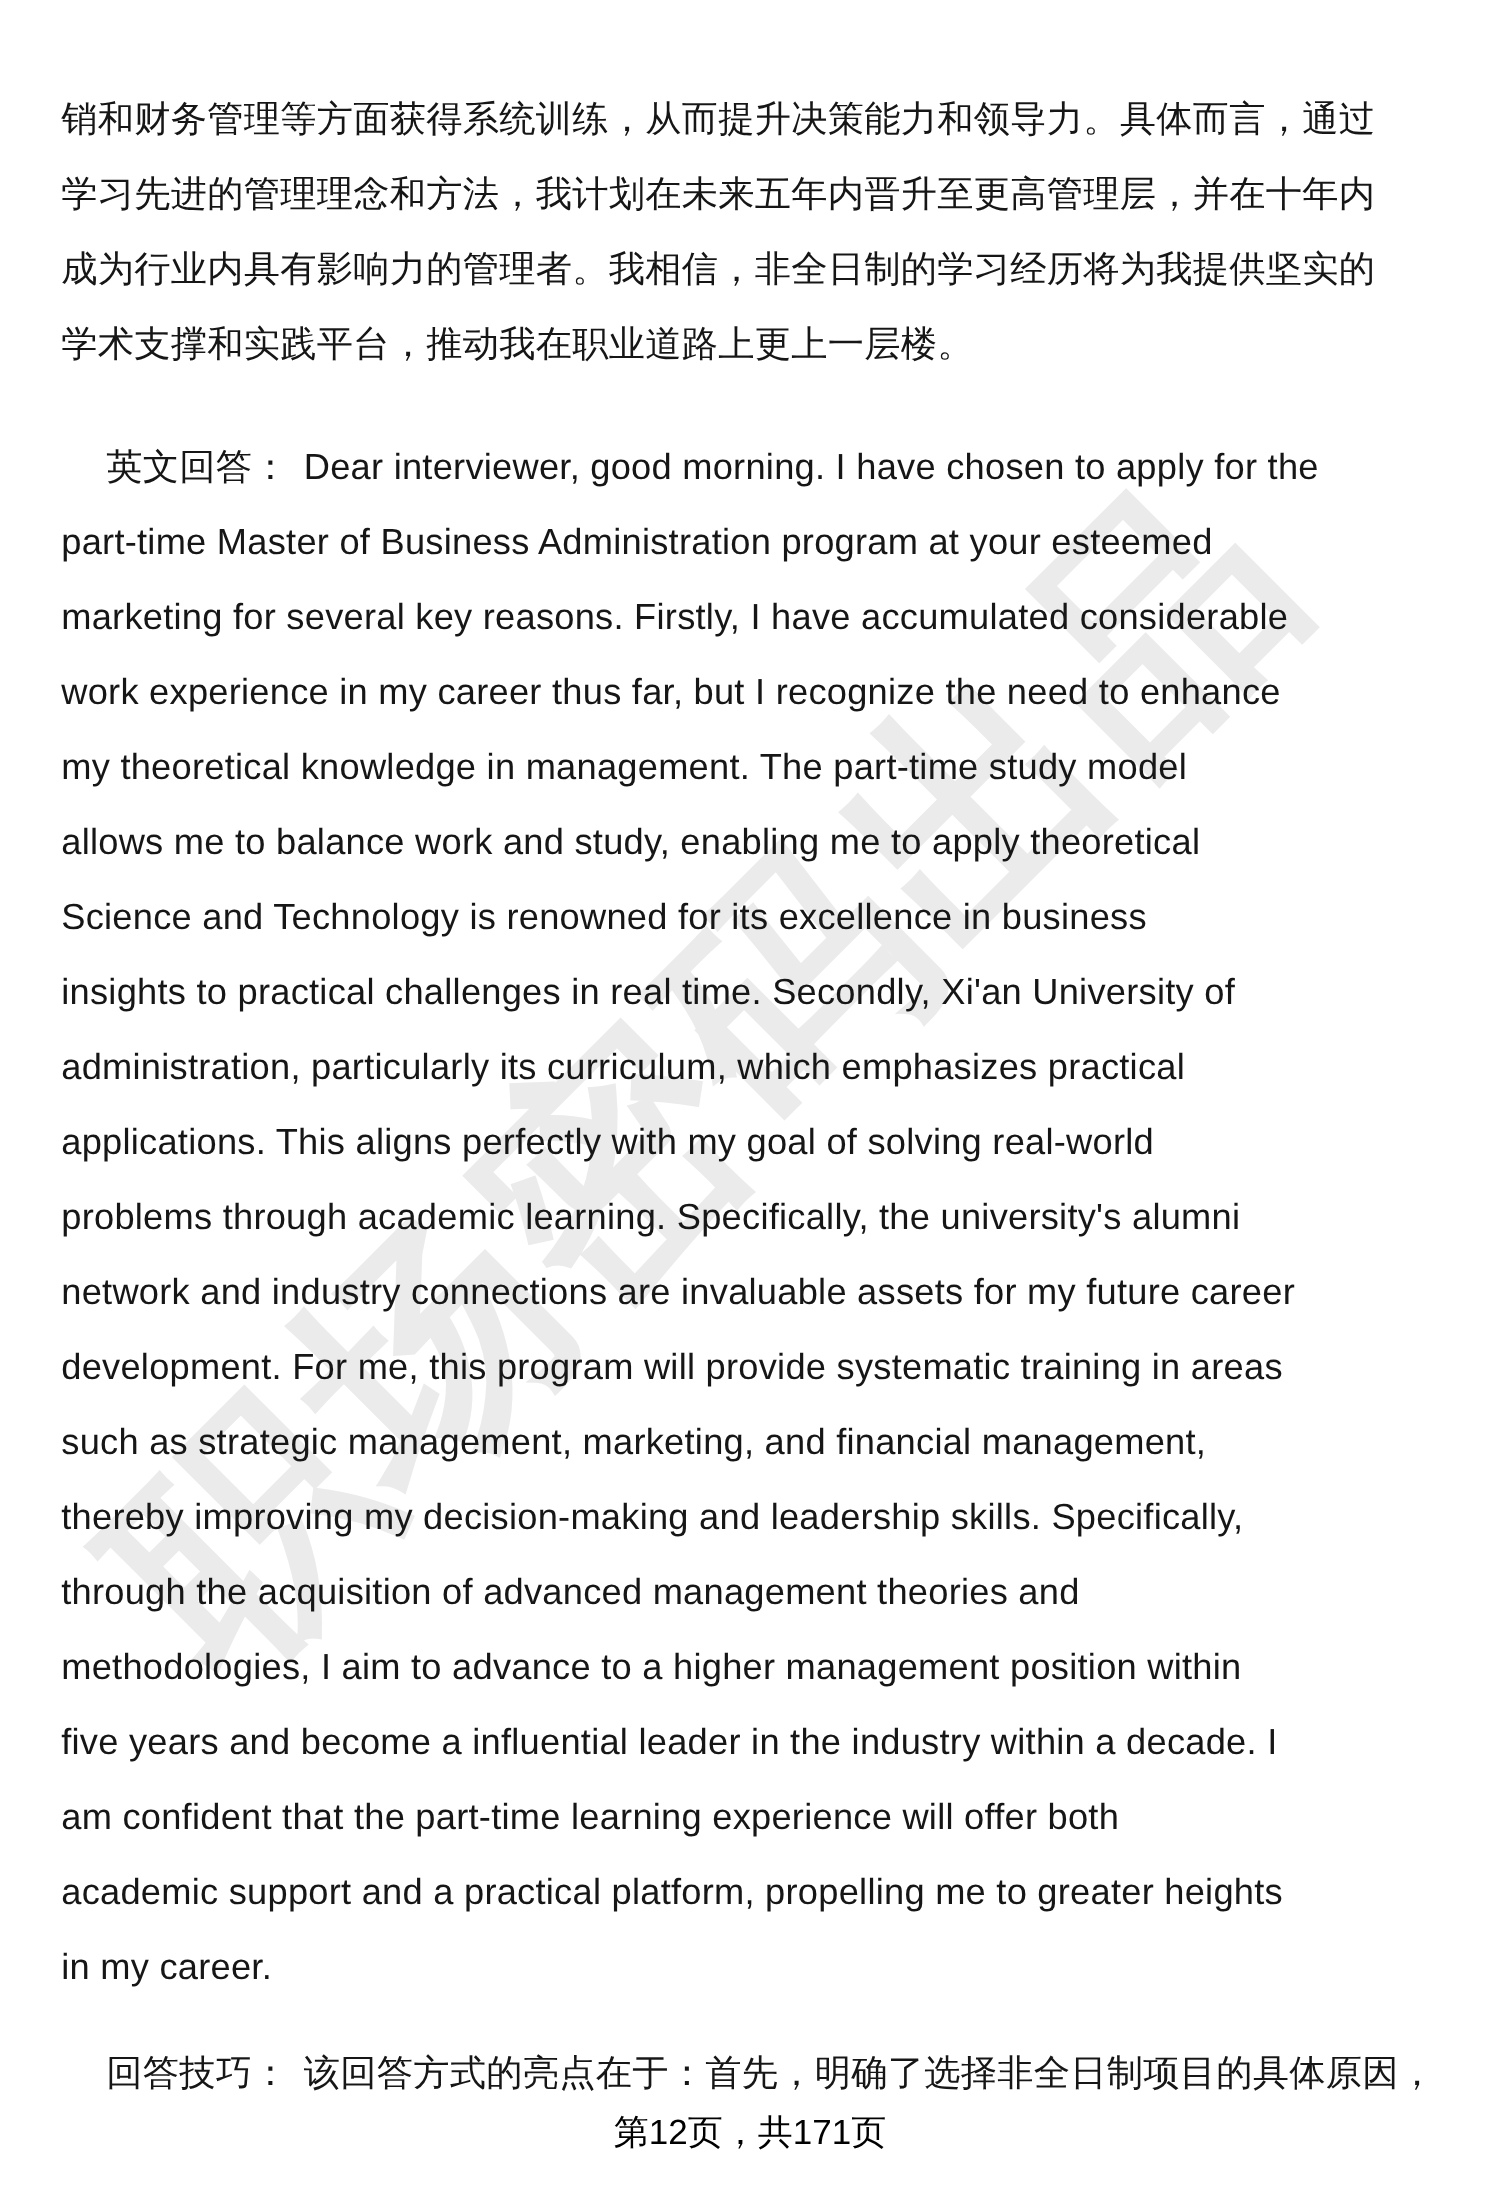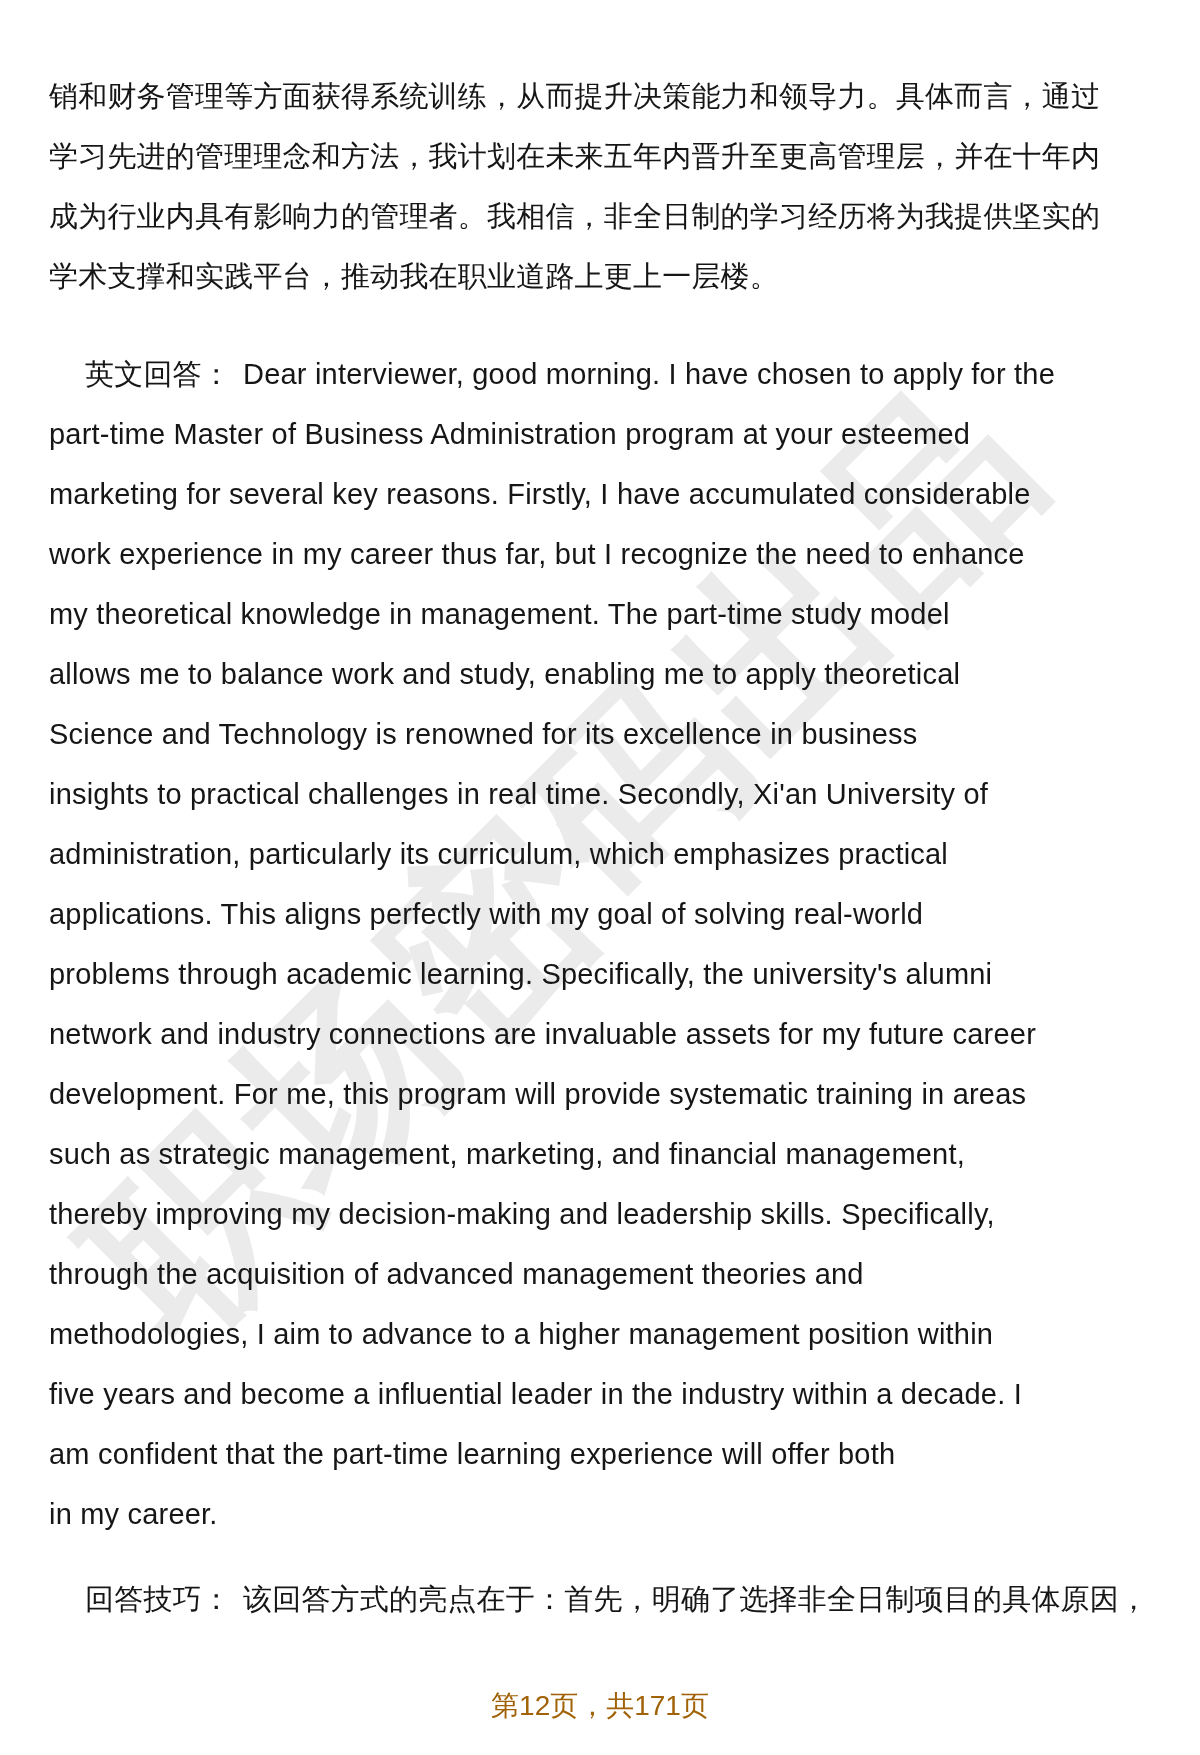--- a/index.html
+++ b/index.html
@@ -50,21 +50,21 @@
   .label { margin-right: 12px; margin-left: 36px; }
   .footer {
     position: absolute;
     left: 0;
     right: 0;
     top: 1686px;
     text-align: center;
     font-size: 28px;
     line-height: 40px;
     z-index: 1;
-    color: #a16207;
+    color: #000000;
   }
 </style>
 </head>
 <body>
 
 <div class="page">
 
   <div class="watermark" style="color: rgb(235, 235, 235);">职场密码出品</div>
 
   <div class="content">
@@ -91,20 +91,21 @@
       <div class="line">applications. This aligns perfectly with my goal of solving real-world</div>
       <div class="line">problems through academic learning. Specifically, the university's alumni</div>
       <div class="line">network and industry connections are invaluable assets for my future career</div>
       <div class="line">development. For me, this program will provide systematic training in areas</div>
       <div class="line">such as strategic management, marketing, and financial management,</div>
       <div class="line">thereby improving my decision-making and leadership skills. Specifically,</div>
       <div class="line">through the acquisition of advanced management theories and</div>
       <div class="line">methodologies, I aim to advance to a higher management position within</div>
       <div class="line">five years and become a influential leader in the industry within a decade. I</div>
       <div class="line">am confident that the part-time learning experience will offer both</div>
+      <div class="line">academic support and a practical platform, propelling me to greater heights</div>
       <div class="line">in my career.</div>
     </div>
 
     <div class="para tips">
       <div class="line">
         <span class="label">回答技巧：</span><span>该回答方式的亮点在于：首先，明确了选择非全日制项目的具体原因，</span>
       </div>
     </div>
 
   </div>

